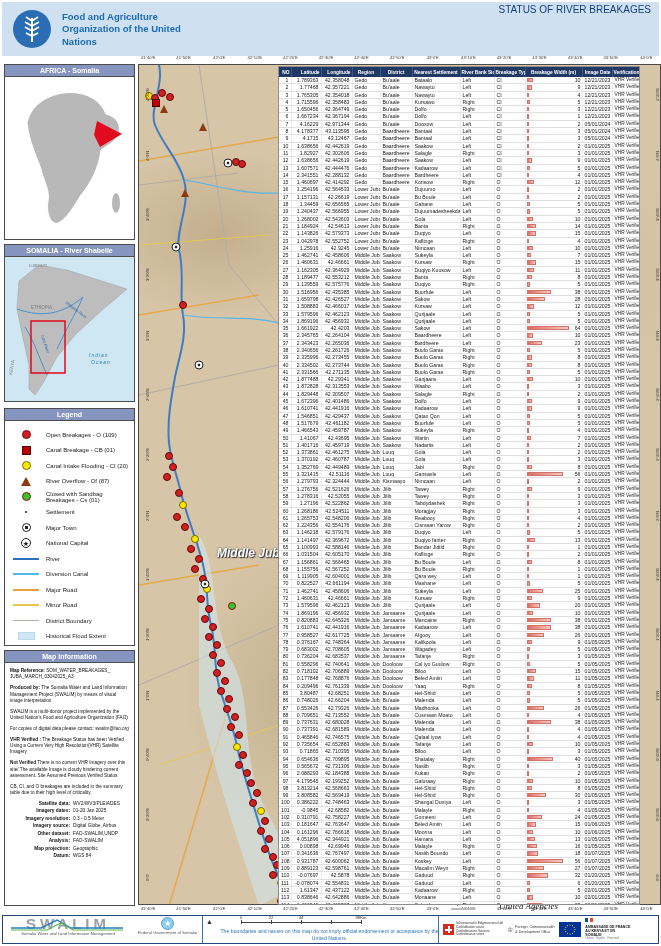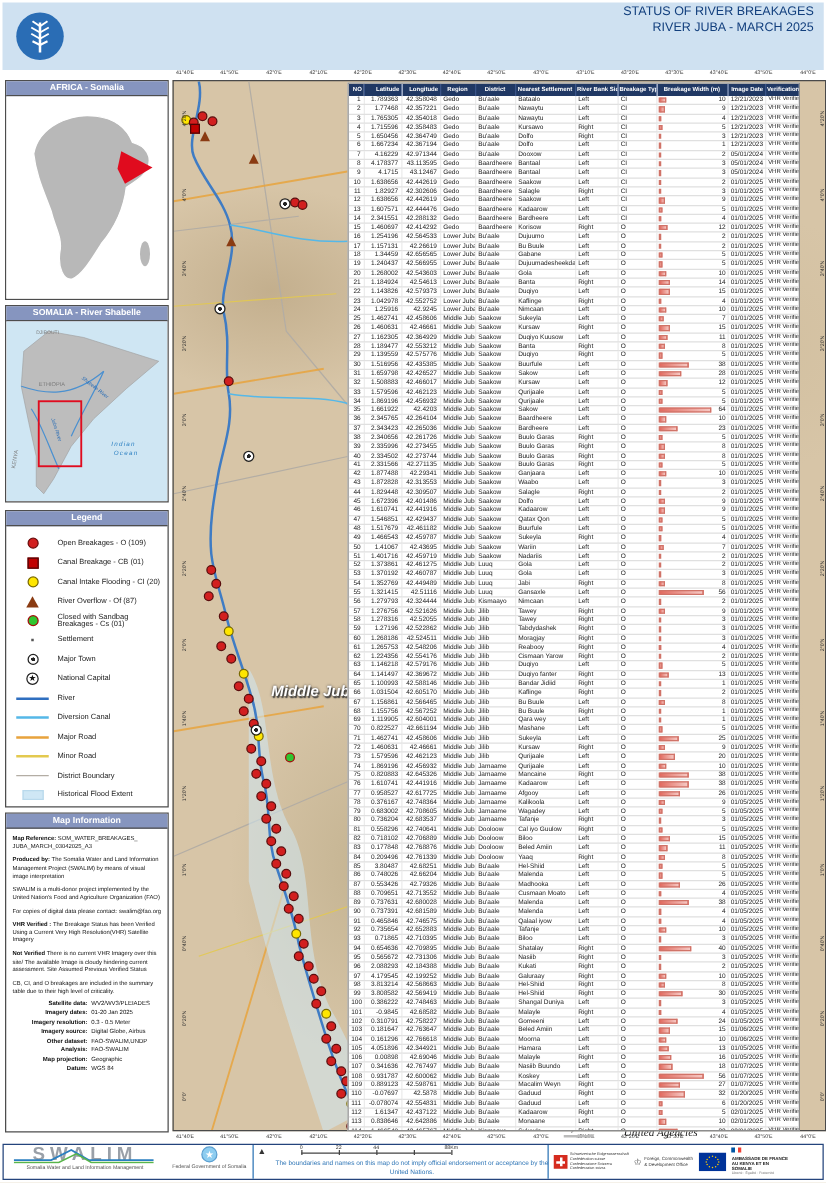--- a/index.html
+++ b/index.html
@@ -113,23 +113,23 @@
 </style>
 </head>
 <body>
 
 <div class="hdr">
   <svg class="fao-logo" viewBox="0 0 40 40">
     <circle cx="20" cy="20" r="19" fill="#2a6db5"></circle>
     <path d="M20 33 L20 9" stroke="#fff" stroke-width="2" fill="none"></path>
     <path d="M20 12 L14 8 M20 12 L26 8 M20 17 L13 13 M20 17 L27 13 M20 22 L13 18 M20 22 L27 18 M20 27 L14 24 M20 27 L26 24" stroke="#fff" stroke-width="1.6" fill="none"></path>
   </svg>
+  <div class="org-name">Food and Agriculture Organization of the United Nations</div>
   <div class="titles">
     <div class="title-sub">STATUS OF RIVER BREAKAGES</div>
-    <div class="title-sub">RIVER JUBA - MARCH 2025</div>
   </div>
 </div>
 
 <div class="panel" id="p-africa">
   <div class="panel-h">AFRICA - Somalia</div>
   <div class="panel-body" style="height:162px">
     <svg width="129" height="162" viewBox="0 0 129 162">
       <rect width="129" height="162" fill="#ffffff"></rect>
       <path d="M22,46 C26,24 52,13 72,16 C88,18 97,27 101,37 C112,40 117,48 113,58 C109,66 101,69 96,73 C94,90 86,106 76,118 C69,129 61,143 53,146 C46,148 41,137 43,124 C45,113 39,105 36,92 C31,78 24,64 22,46 Z" fill="#b8b8b8" stroke="#ffffff" stroke-width="1"></path>
       <ellipse cx="111" cy="126" rx="4" ry="10" fill="#b8b8b8"></ellipse>

